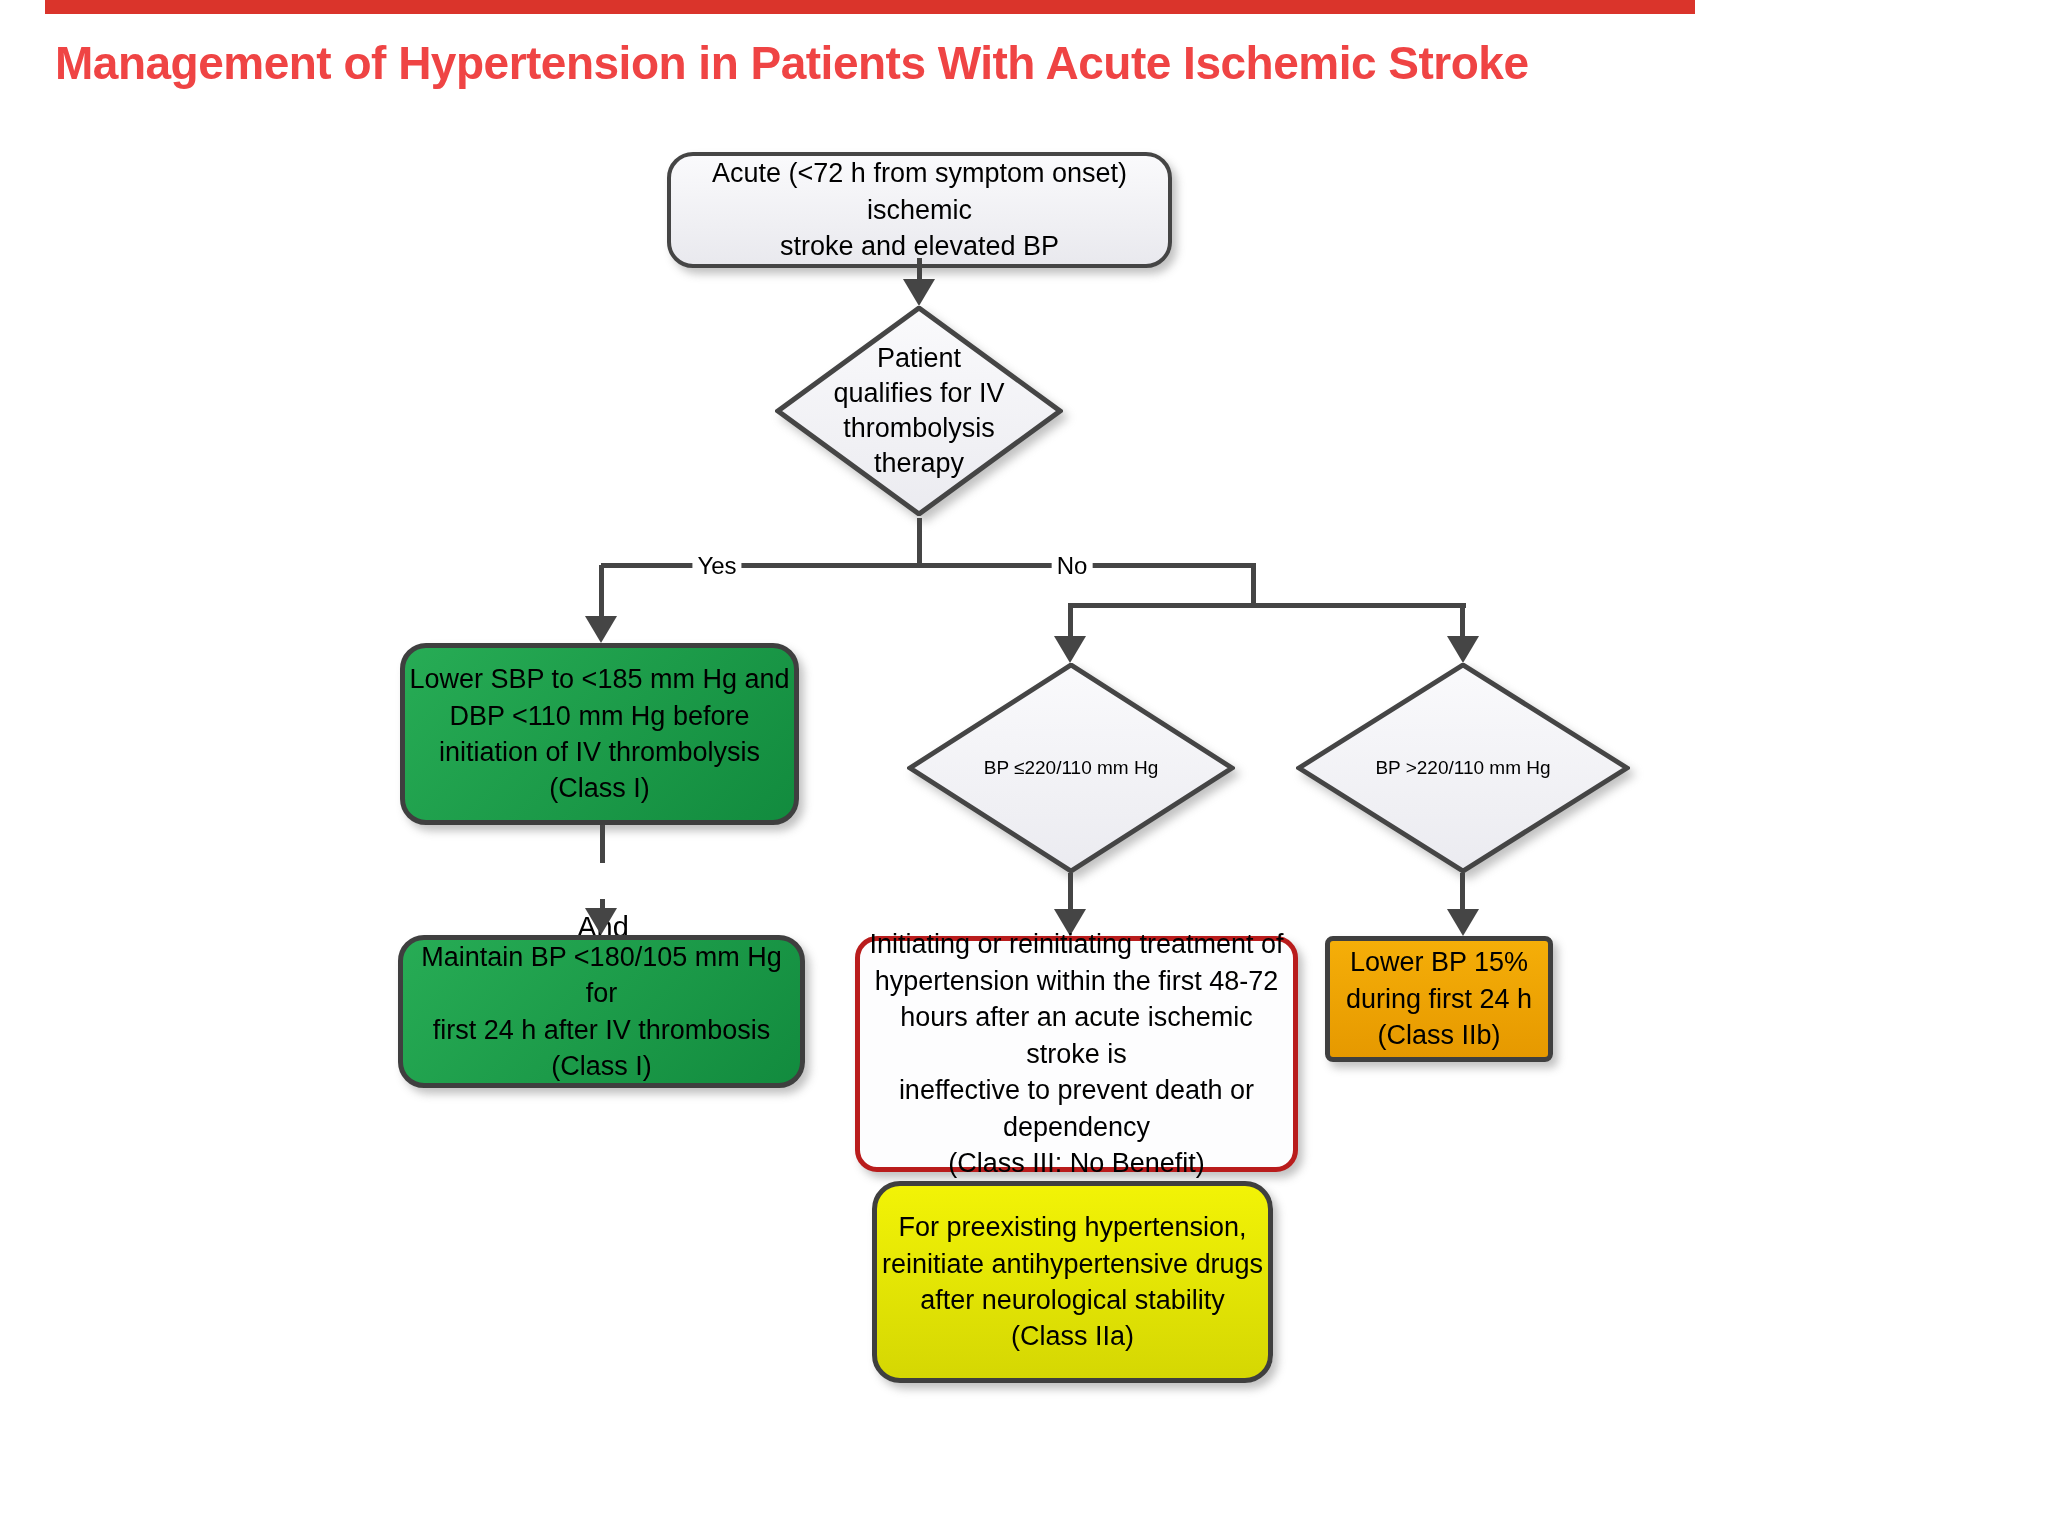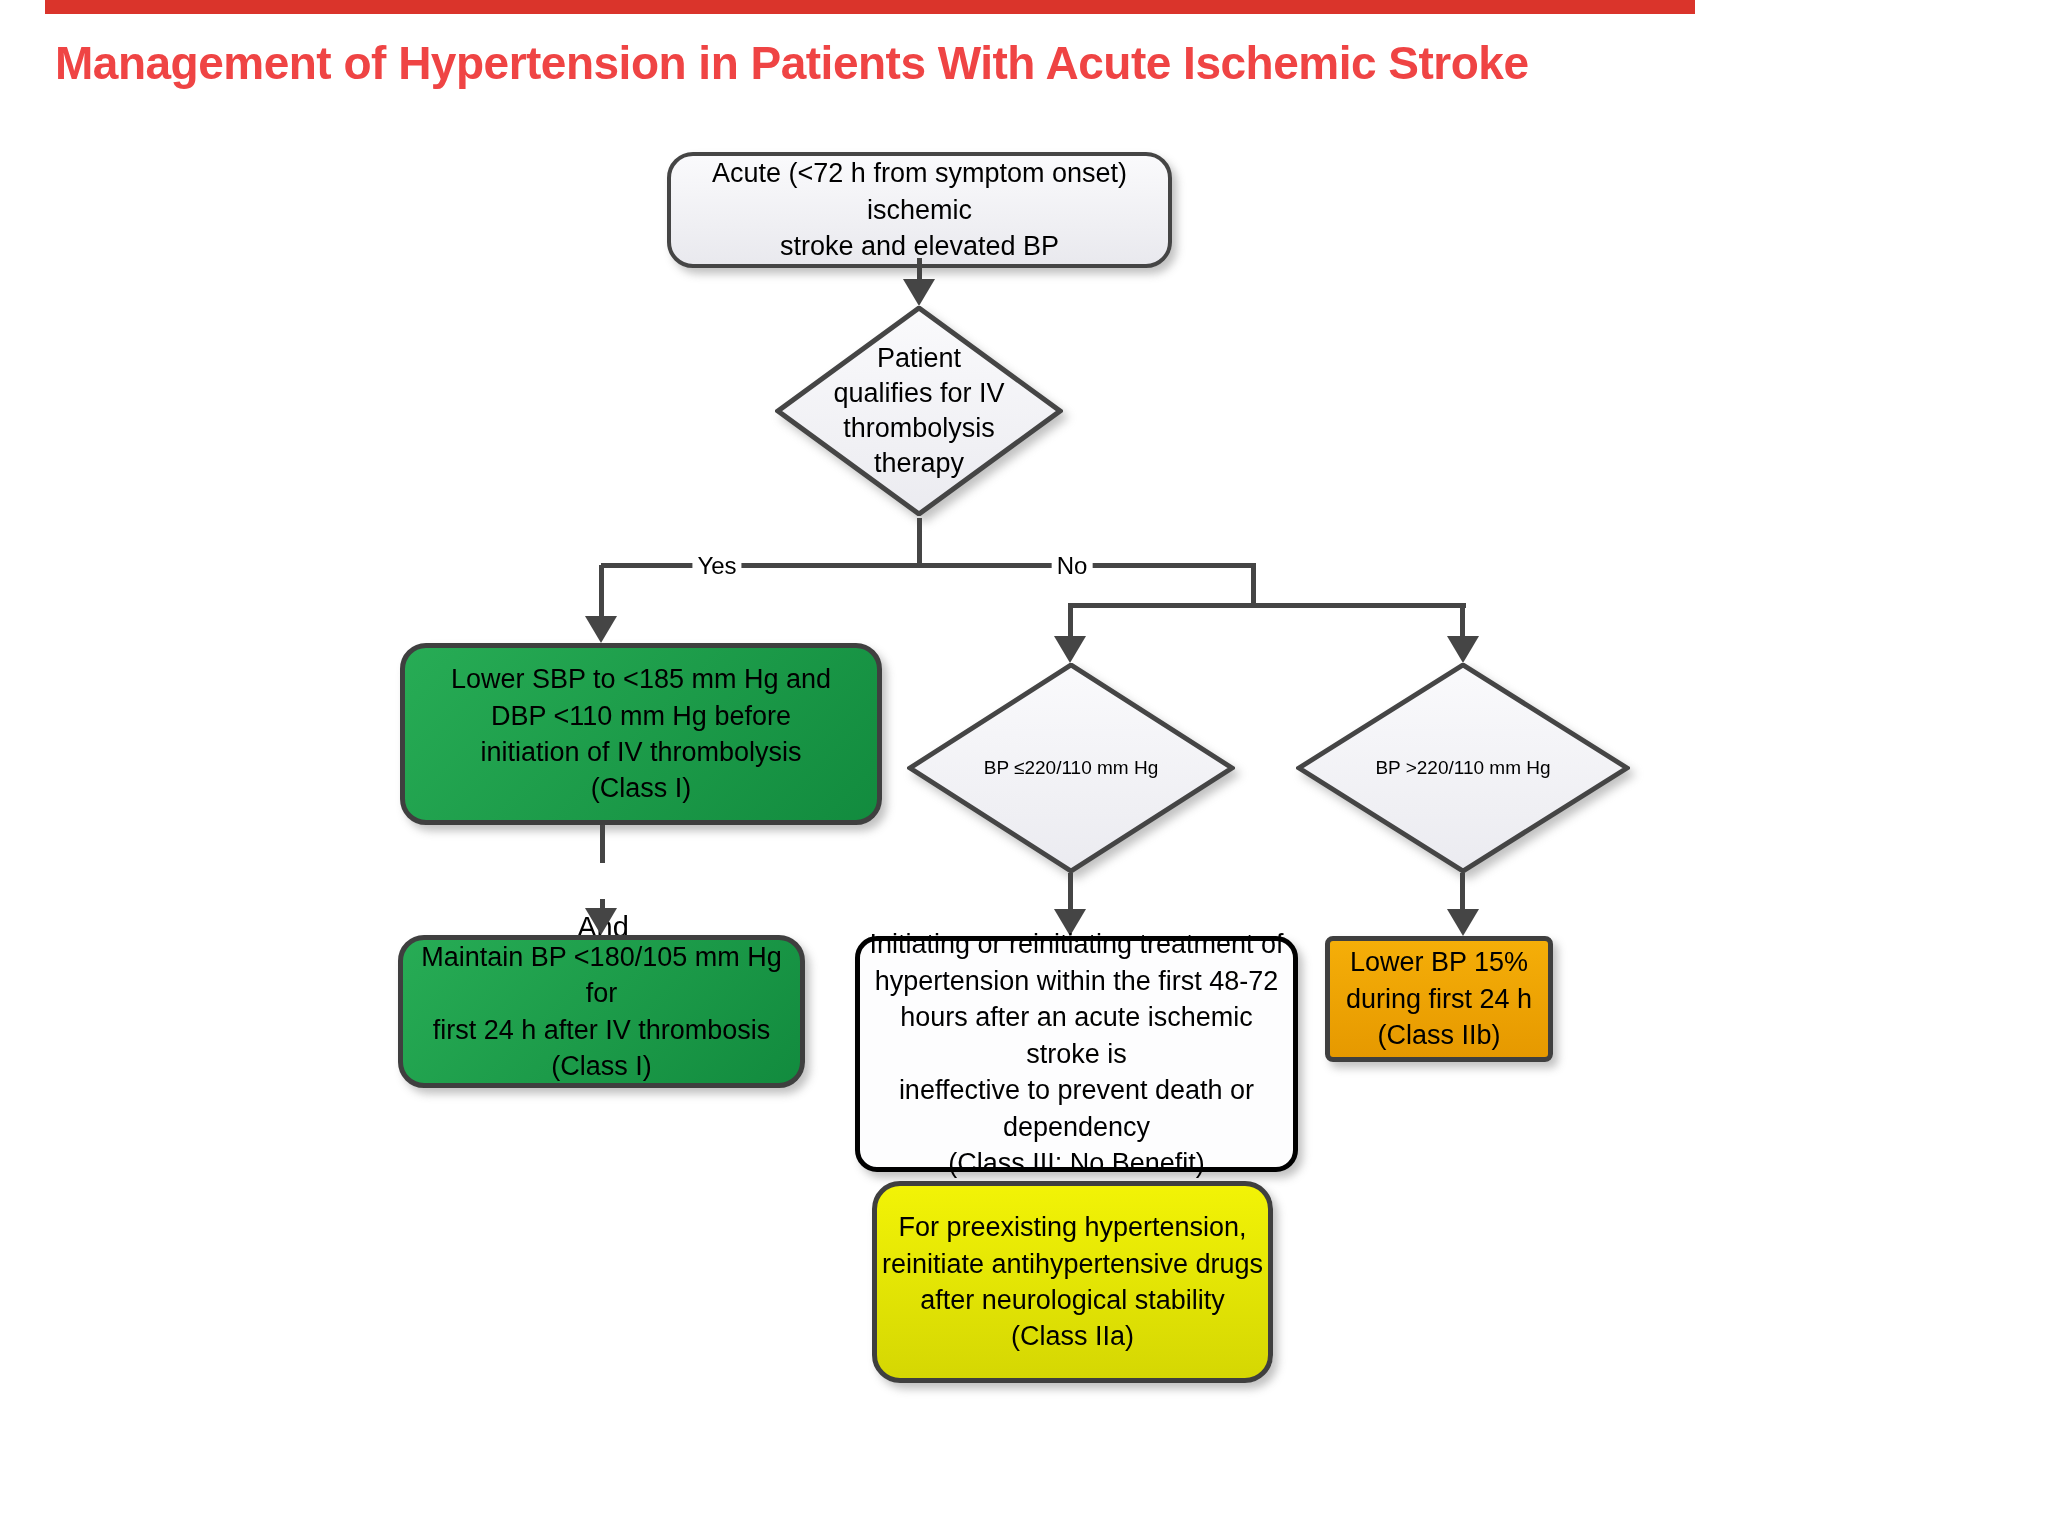--- a/index.html
+++ b/index.html
@@ -30,32 +30,32 @@
     white-space: pre-line;
     font-size: 27px; line-height: 1.35;
     box-shadow: 5px 6px 8px rgba(120,120,120,0.45);
   }
   .box-start {
     left: 667px; top: 152px; width: 505px; height: 116px;
     border: 4px solid #454545; border-radius: 26px;
     background: linear-gradient(180deg, #fafafc 0%, #e9e9ee 100%);
   }
   .box-green1 {
-    left: 400px; top: 643px; width: 482px; height: 182px;
+    left: 400px; top: 643px; width: 399px; height: 182px;
     border: 5px solid #3f3f3f; border-radius: 26px;
     background: linear-gradient(135deg, #27ac55 0%, #128b3e 100%);
   }
   .box-green2 {
     left: 398px; top: 935px; width: 407px; height: 153px;
     border: 5px solid #3f3f3f; border-radius: 26px;
     background: linear-gradient(135deg, #27ac55 0%, #128b3e 100%);
   }
   .box-red {
     left: 855px; top: 936px; width: 443px; height: 236px;
-    border: 5px solid #000000; border-radius: 22px;
+    border: 5px solid #b91c1c; border-radius: 22px;
     background: #fdfdfe;
   }
   .box-yellow {
     left: 872px; top: 1181px; width: 401px; height: 202px;
     border: 5px solid #3f3f3f; border-radius: 28px;
     background: linear-gradient(180deg, #f2f306 0%, #d5d703 100%);
   }
   .box-orange {
     left: 1325px; top: 936px; width: 228px; height: 126px;
     border: 5px solid #3f3f3f; border-radius: 8px;

